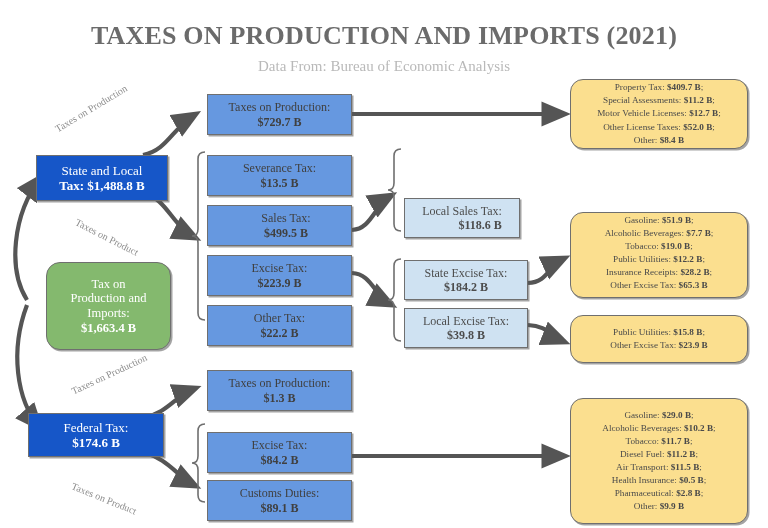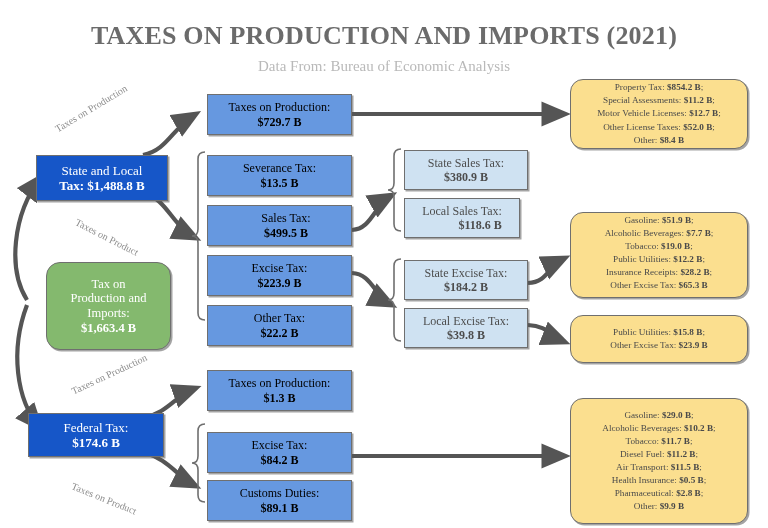--- a/index.html
+++ b/index.html
@@ -25,21 +25,21 @@
     position:absolute;box-sizing:border-box;
     display:flex;align-items:center;justify-content:center;
     text-align:center;line-height:1.18;
     border:1.5px solid #6f6f6f;
     box-shadow:1.5px 1.5px 0 rgba(90,90,90,.55);
   }
   .node .ln{display:block;}
   .node .amt{font-weight:bold;}
 
   .n-dark{background:#1656c8;color:#ffffff;font-size:13px;}
-  .n-blue{background:#6698e0;color:#000000;font-size:12px;}
+  .n-blue{background:#6698e0;color:#404040;font-size:12px;}
   .n-lblue{background:#cfe2f2;color:#4d4d4d;font-size:12px;}
   .n-green{
     background:#84b96e;color:#ffffff;font-size:12.5px;
     border-radius:14px;
   }
   .n-yellow{
     background:#fbdf8f;color:#4a4a4a;border-radius:13px;
     font-size:9.2px;line-height:1.42;padding:5px 7px;
   }
   .n-yellow .row{display:block;white-space:nowrap;}
@@ -159,26 +159,20 @@
     </div>
   </div>
 
   <div class="node n-blue" style="left:207px;top:305px;width:145px;height:41px;">
     <div>
       <span class="ln">Other Tax:</span>
       <span class="ln amt">$22.2 B</span>
     </div>
   </div>
 
-  <div class="node n-lblue" style="left:404px;top:150px;width:124px;height:40px;">
-    <div>
-      <span class="ln">State Sales Tax:</span>
-      <span class="ln amt">$380.9 B</span>
-    </div>
-  </div>
 
   <div class="node n-lblue" style="left:404px;top:198px;width:116px;height:40px;text-align:right;">
     <div>
       <span class="ln">Local Sales Tax:</span>
       <span class="ln amt">$118.6 B</span>
     </div>
   </div>
 
   <div class="node n-lblue" style="left:404px;top:260px;width:124px;height:40px;">
     <div>
@@ -210,21 +204,21 @@
 
   <div class="node n-blue" style="left:207px;top:480px;width:145px;height:41px;">
     <div>
       <span class="ln">Customs Duties:</span>
       <span class="ln amt">$89.1 B</span>
     </div>
   </div>
 
   <div class="node n-yellow" style="left:570px;top:79px;width:178px;height:70px;">
     <div>
-        <span class="row">Property Tax: <b>$854.2 B</b>;</span>
+        <span class="row">Property Tax: <b>$409.7 B</b>;</span>
         <span class="row">Special Assessments: <b>$11.2 B</b>;</span>
         <span class="row">Motor Vehicle Licenses: <b>$12.7 B</b>;</span>
         <span class="row">Other License Taxes: <b>$52.0 B</b>;</span>
         <span class="row">Other: <b>$8.4 B</b></span>
       </div>
   </div>
 
   <div class="node n-yellow" style="left:570px;top:212px;width:178px;height:86px;align-items:flex-end;">
     <div>
         <span class="row">Gasoline: <b>$51.9 B</b>;</span>

